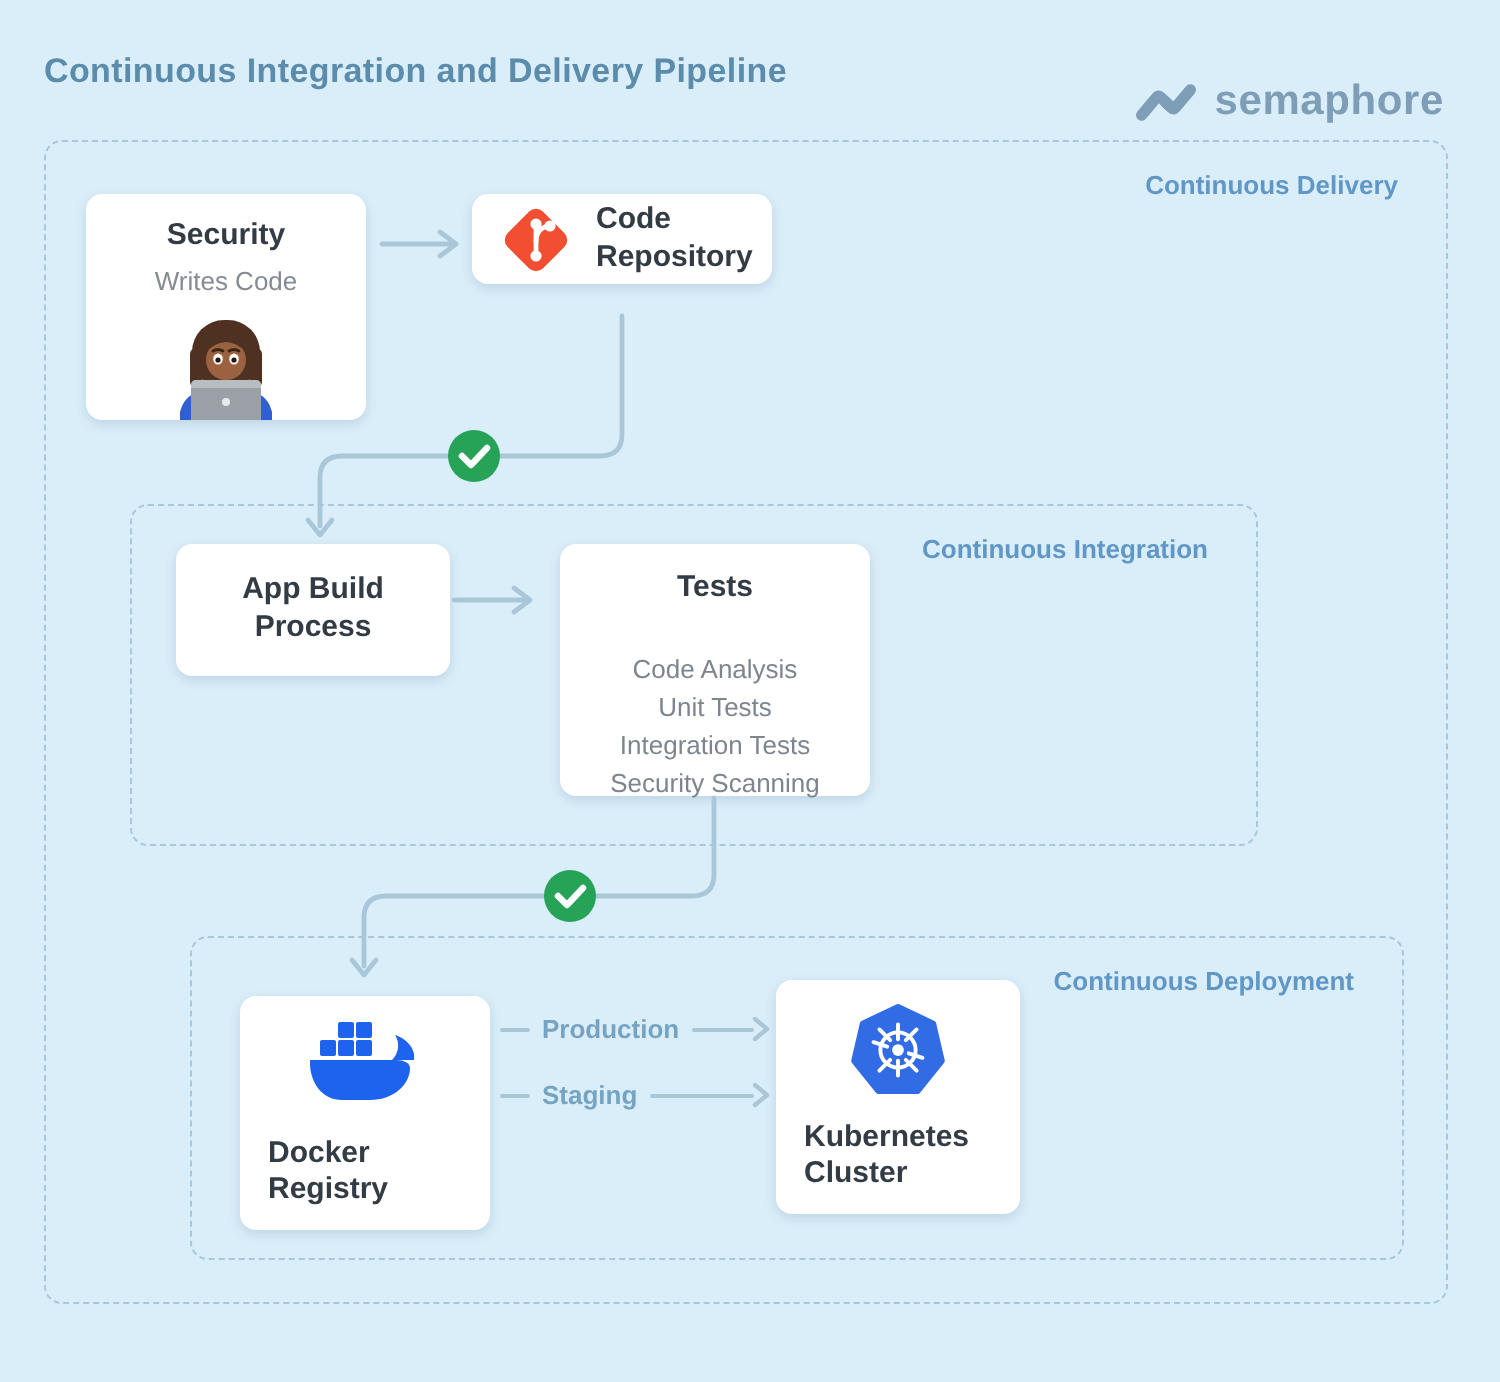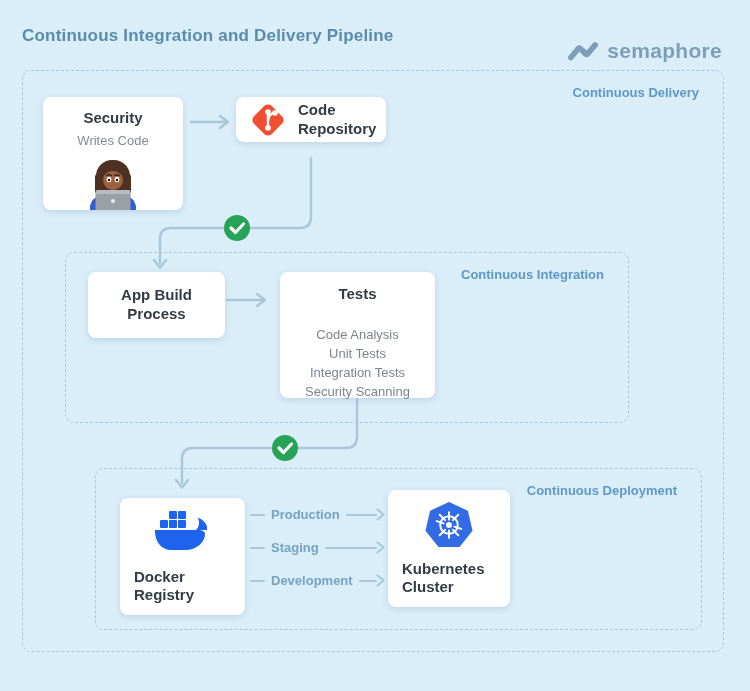--- a/index.html
+++ b/index.html
@@ -193,30 +193,20 @@
   <div class="deploy-row">
     <span class="seg seg-l"></span>
     <span class="deploy-label">Staging</span>
     <span class="seg seg-r"></span>
     <span class="chev">
       <svg width="9" height="13" viewBox="0 0 9 13">
           <path d="M1.5,1.5 L7.5,6.5 L1.5,11.5" fill="none" stroke="#A9C7D9" stroke-width="2.2" stroke-linecap="round" stroke-linejoin="round"></path>
         </svg>
     </span>
   </div>
-  <div class="deploy-row">
-    <span class="seg seg-l"></span>
-    <span class="deploy-label">Development</span>
-    <span class="seg seg-r"></span>
-    <span class="chev">
-      <svg width="9" height="13" viewBox="0 0 9 13">
-          <path d="M1.5,1.5 L7.5,6.5 L1.5,11.5" fill="none" stroke="#A9C7D9" stroke-width="2.2" stroke-linecap="round" stroke-linejoin="round"></path>
-        </svg>
-    </span>
-  </div>
 </div>
 
 <div class="card card-k8s">
   <span class="node-icon">
     <svg width="48" height="47" viewBox="0 0 48 48">
       <polygon points="24,1.5 42,10 46.4,29 34,44.5 14,44.5 1.6,29 6,10" fill="#326CE5" stroke="#326CE5" stroke-width="3" stroke-linejoin="round"></polygon>
       <g stroke="#fff" stroke-width="2" fill="none" stroke-linecap="round">
         <circle cx="24" cy="23.5" r="9"></circle>
         <path d="M24,10.5 V18"></path>
         <path d="M24,29 V36.5"></path>

